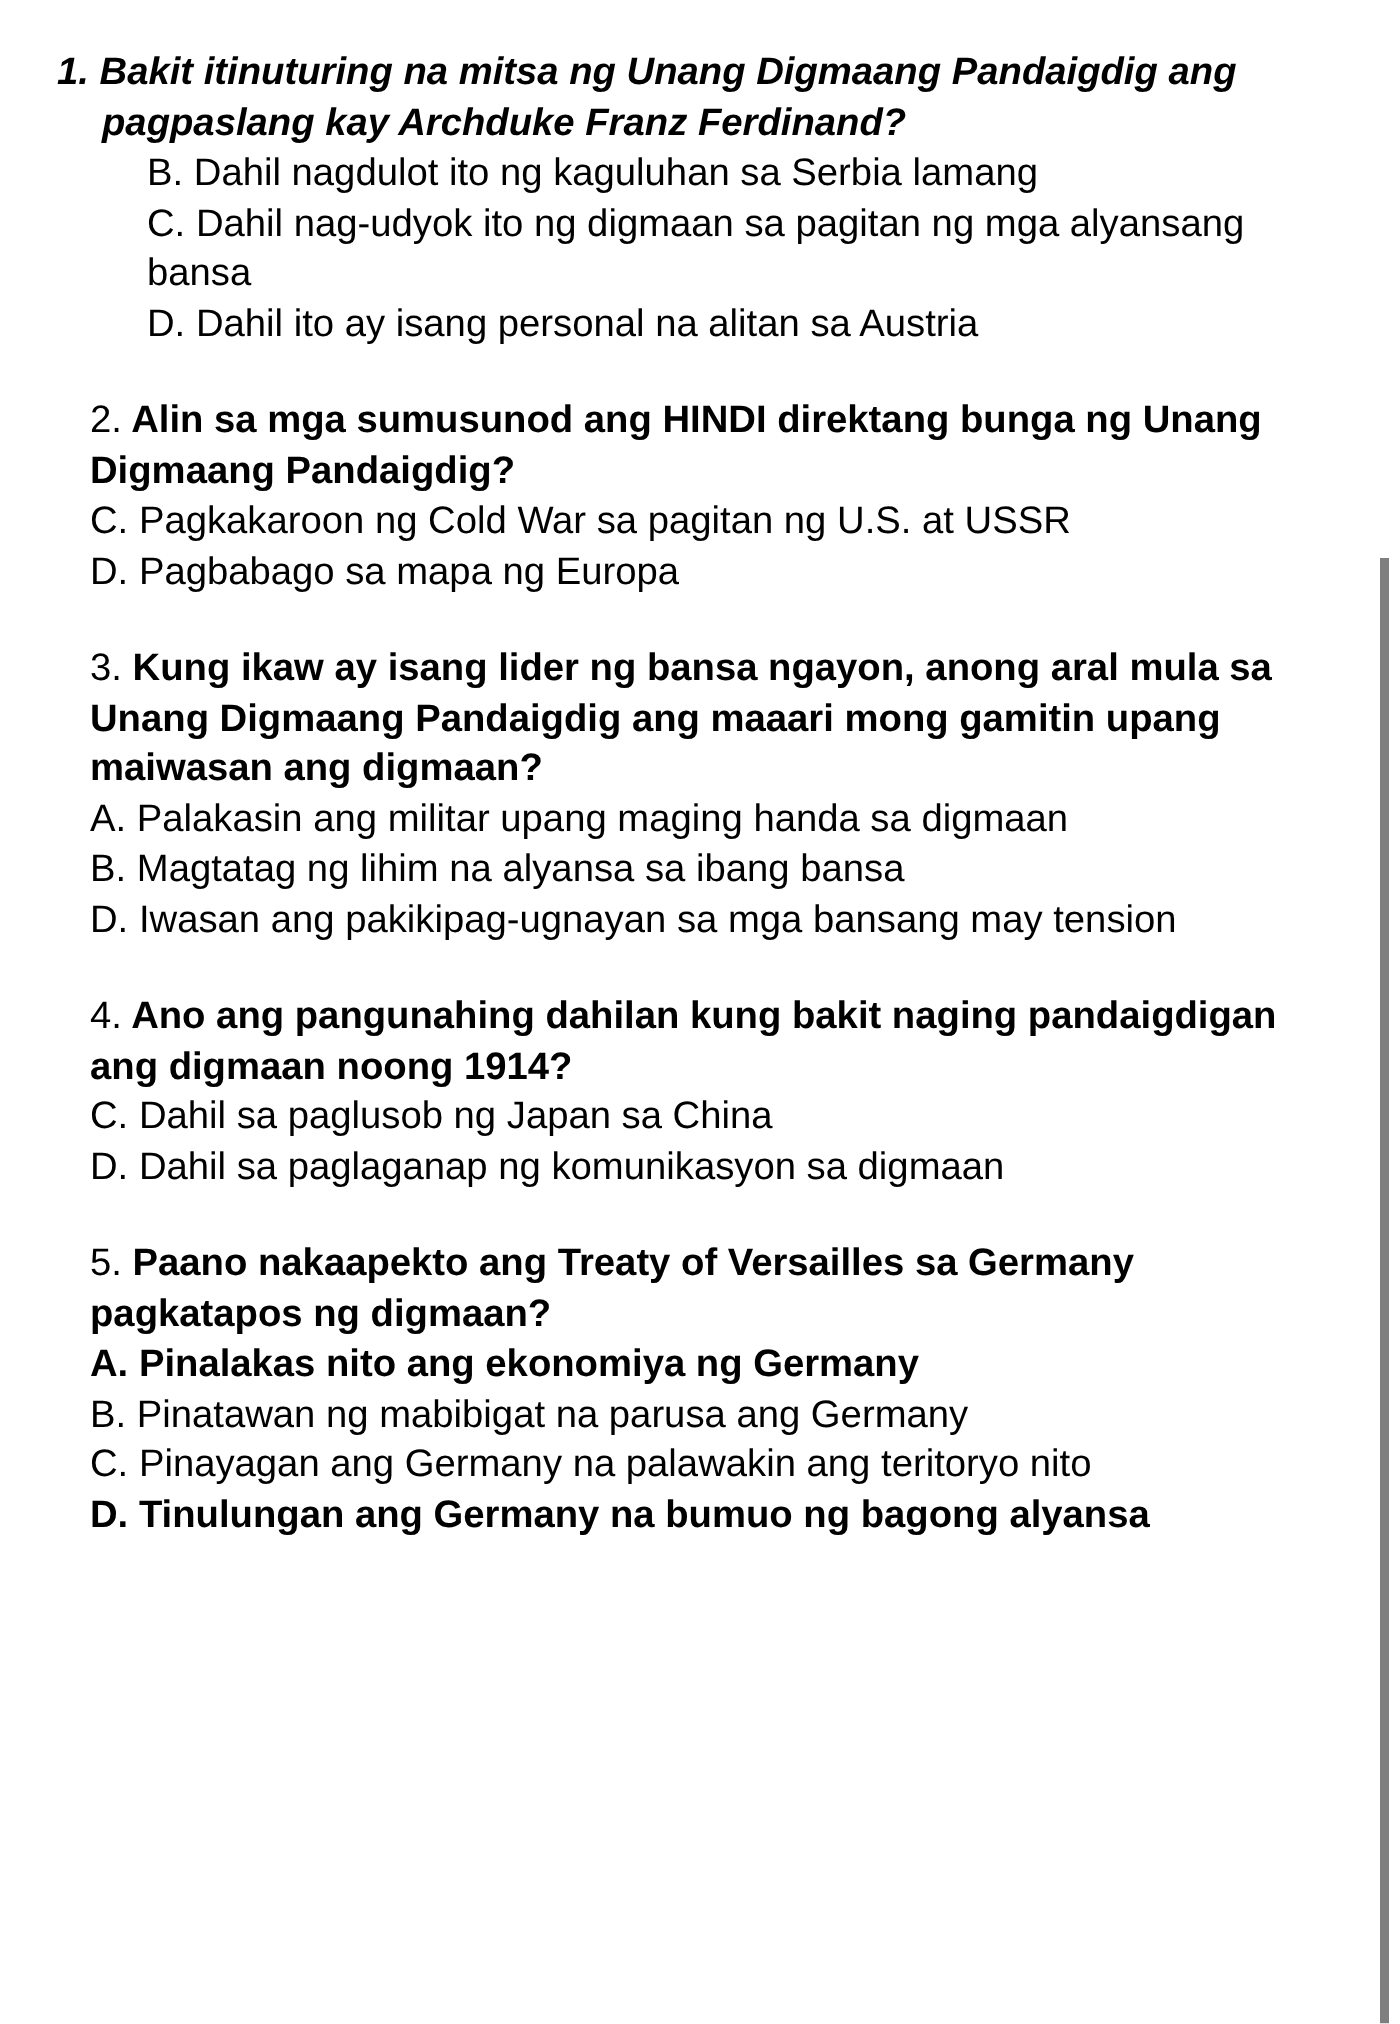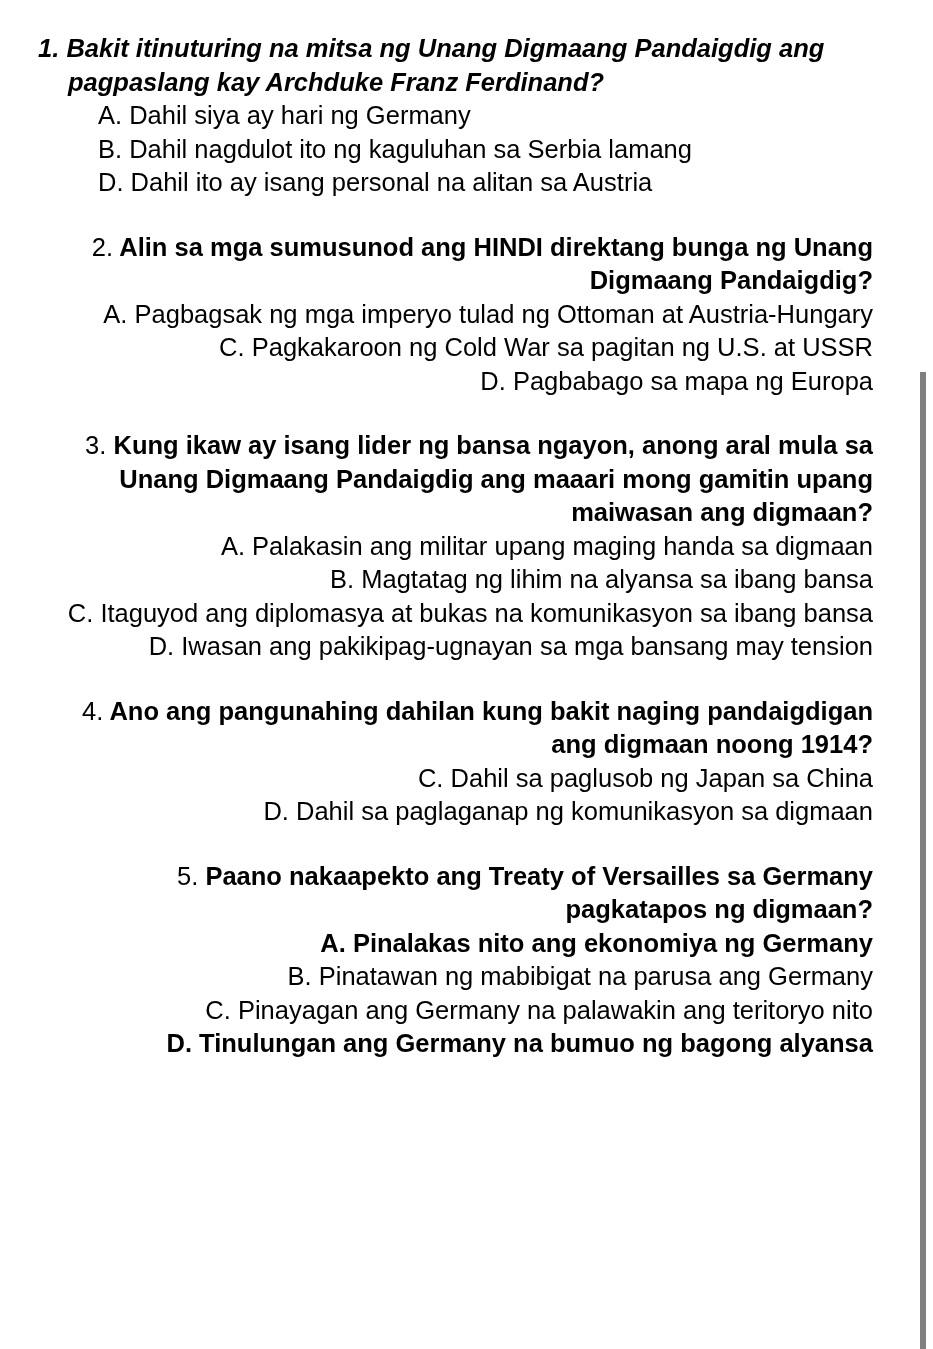--- a/index.html
+++ b/index.html
@@ -32,23 +32,22 @@
   .qblock {
     font-size: 25.5px;
     line-height: 33.5px;
     margin-bottom: 31px;
   }
   .qblock.indented {
     padding-left: 68px;
     padding-right: 42px;
   }
   .qblock.flush {
-    padding-left: 40px;
+    padding-left: 60px;
     padding-right: 60px;
-    text-align: right;
   }
 
   
   .stem {
     margin: 0;
     font-weight: bold;
   }
   
   .stem.italic {
     font-style: italic;
@@ -99,39 +98,37 @@
     border-radius: 0;
   }
 </style>
 </head>
 <body style="background: rgb(255, 255, 255); color: rgb(0, 0, 0);">
 
 <div id="quiz-page">
     <div class="qblock indented">
       <p class="stem italic"><span class="qnum">1.</span> <span>Bakit itinuturing na mitsa ng Unang Digmaang Pandaigdig ang pagpaslang kay Archduke Franz Ferdinand?</span></p>
       <ul class="options">
-        <li class="opt">A. Dahil siya ay hari ng Germany</li>
         <li class="opt">B. Dahil nagdulot ito ng kaguluhan sa Serbia lamang</li>
+        <li class="opt">C. Dahil nag-udyok ito ng digmaan sa pagitan ng mga alyansang bansa</li>
         <li class="opt">D. Dahil ito ay isang personal na alitan sa Austria</li>
       </ul>
     </div>
     <div class="qblock flush">
       <p class="stem"><span class="qnum">2.</span> <span>Alin sa mga sumusunod ang HINDI direktang bunga ng Unang Digmaang Pandaigdig?</span></p>
       <ul class="options">
-        <li class="opt">A. Pagbagsak ng mga imperyo tulad ng Ottoman at Austria-Hungary</li>
         <li class="opt">C. Pagkakaroon ng Cold War sa pagitan ng U.S. at USSR</li>
         <li class="opt">D. Pagbabago sa mapa ng Europa</li>
       </ul>
     </div>
     <div class="qblock flush">
       <p class="stem"><span class="qnum">3.</span> <span>Kung ikaw ay isang lider ng bansa ngayon, anong aral mula sa Unang Digmaang Pandaigdig ang maaari mong gamitin upang maiwasan ang digmaan?</span></p>
       <ul class="options">
         <li class="opt">A. Palakasin ang militar upang maging handa sa digmaan</li>
         <li class="opt">B. Magtatag ng lihim na alyansa sa ibang bansa</li>
-        <li class="opt">C. Itaguyod ang diplomasya at bukas na komunikasyon sa ibang bansa</li>
         <li class="opt">D. Iwasan ang pakikipag-ugnayan sa mga bansang may tension</li>
       </ul>
     </div>
     <div class="qblock flush">
       <p class="stem"><span class="qnum">4.</span> <span>Ano ang pangunahing dahilan kung bakit naging pandaigdigan ang digmaan noong 1914?</span></p>
       <ul class="options">
         <li class="opt">C. Dahil sa paglusob ng Japan sa China</li>
         <li class="opt">D. Dahil sa paglaganap ng komunikasyon sa digmaan</li>
       </ul>
     </div>

